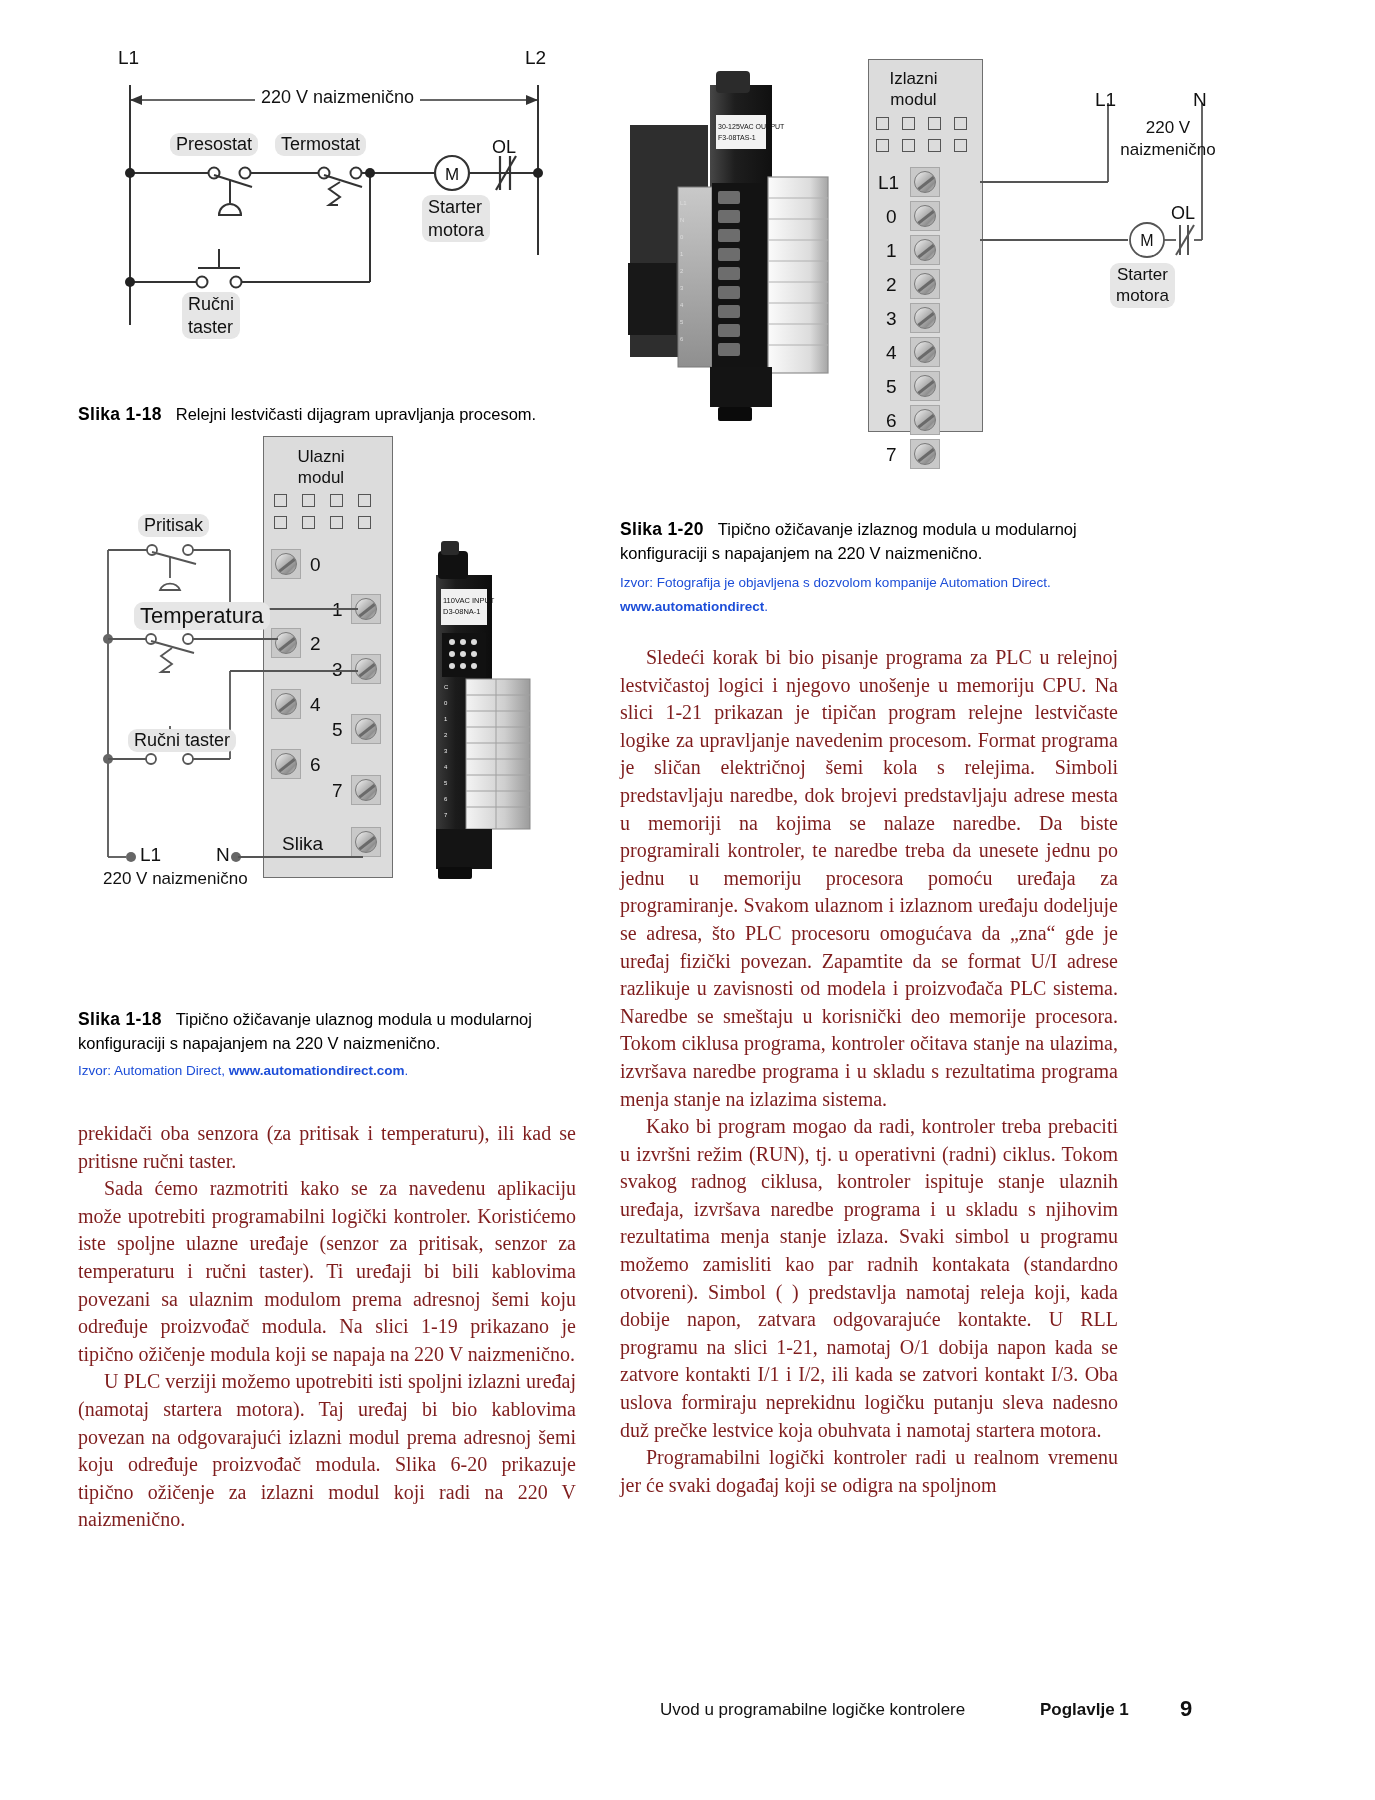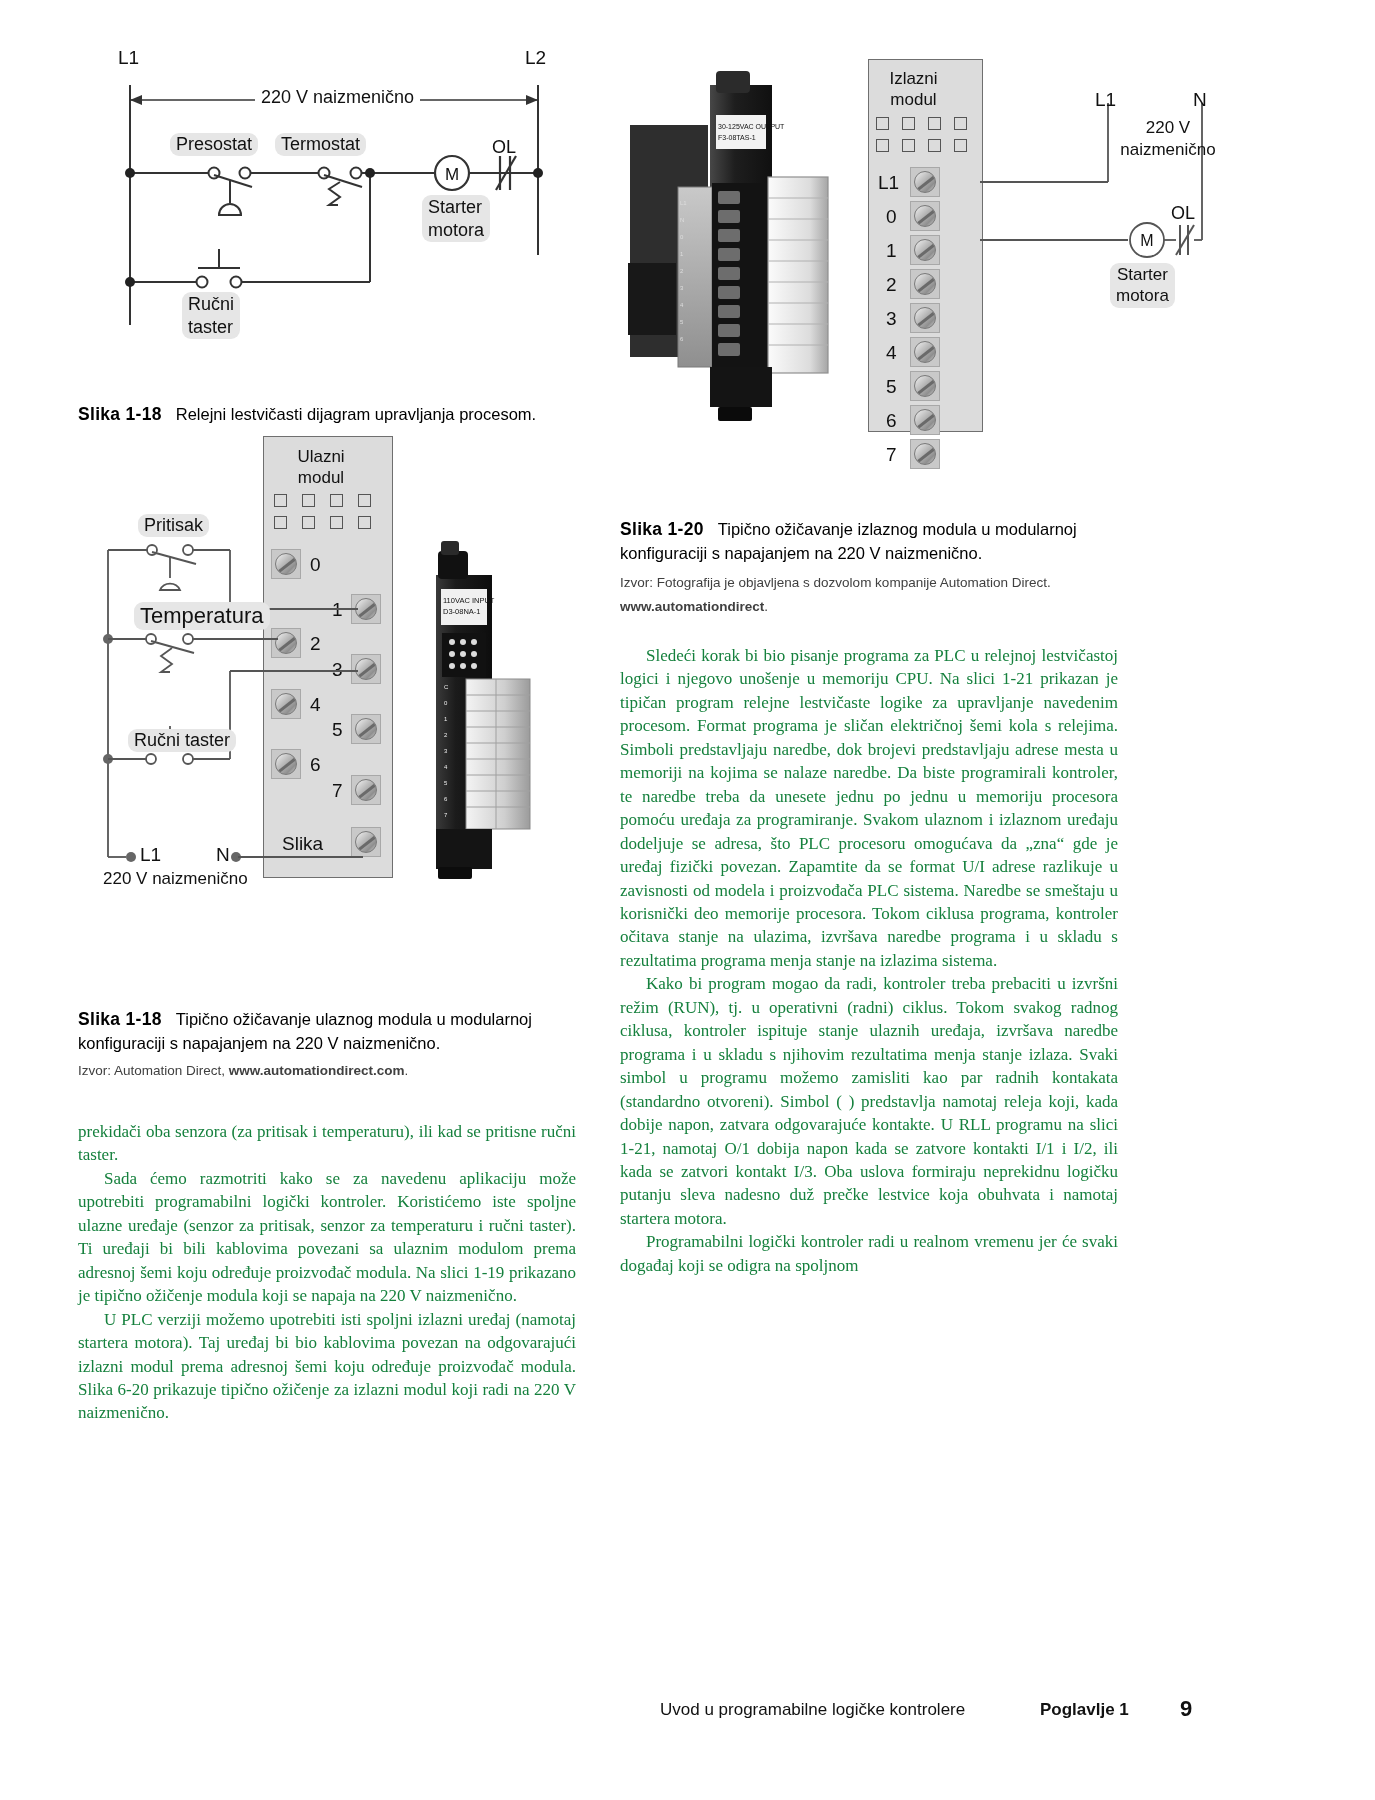--- a/index.html
+++ b/index.html
@@ -16,25 +16,25 @@
 
   
   .abs { position:absolute; }
   .sans { font-family:"Liberation Sans", sans-serif; }
   .hl { background:#e6e6e6; padding:1px 6px; display:inline-block;border-radius:9px; }
 
   
   .caption { font-family:"Liberation Sans", sans-serif; font-size:16.5px; line-height:1.35; color:#000; }
   .caption .fignum { font-weight:bold; letter-spacing:0.3px; font-size:17.5px;text-align:center; }
   .caption .gap { display:inline-block; width:14px; }
-  .source { font-family:"Liberation Sans", sans-serif; font-size:13.5px; line-height:1.4; color:#404040; }
+  .source { font-family:"Liberation Sans", sans-serif; font-size:13.5px; line-height:1.4; color:#1d4ed8; }
   .source b { font-weight:bold; }
 
   
-  .col { position:absolute; width:498px; font-size:17px; line-height:1.38; text-align:justify; color:#15803d; }
+  .col { position:absolute; width:498px; font-size:20px; line-height:1.38; text-align:justify; color:#7f1d1d; }
   .col p { margin:0; text-indent:26px; }
   .col p.noind { text-indent:0; }
   .footer-text { font-family:"Liberation Sans", sans-serif; font-size:17px; color:#111; }
   .pagenum { font-family:"Liberation Sans", sans-serif; font-weight:bold; font-size:22px; }
 
   
   .module-box { background:#dcdcdc; border:1px solid #6f6f6f; }
   .mod-title { font-family:"Liberation Sans", sans-serif; font-size:17px; text-align:center; color:#111; line-height:1.25; }
   .led { width:13px; height:13px; border:1.4px solid #555; background:#dcdcdc; }
   .screw-wrap { width:30px; height:30px; background:#c9c9c9; border:1.5px solid #a8a8a8; display:flex; align-items:center; justify-content:center; }

